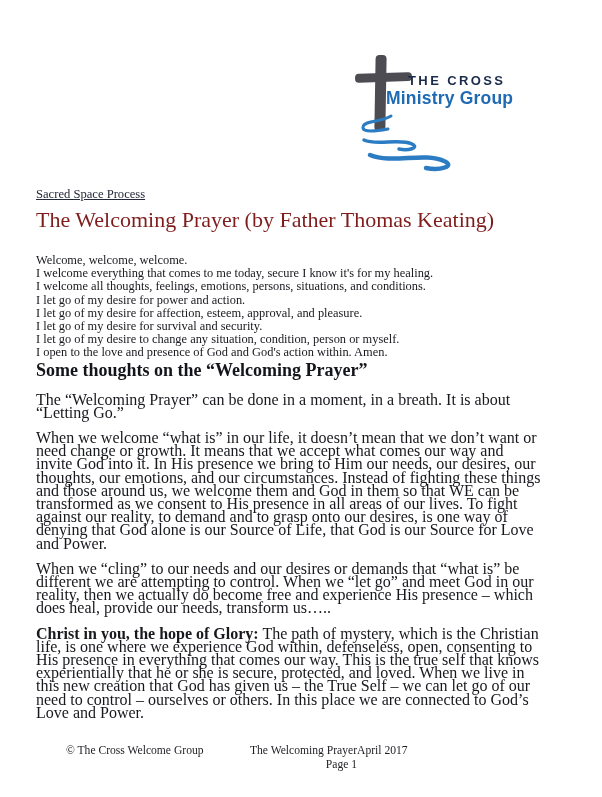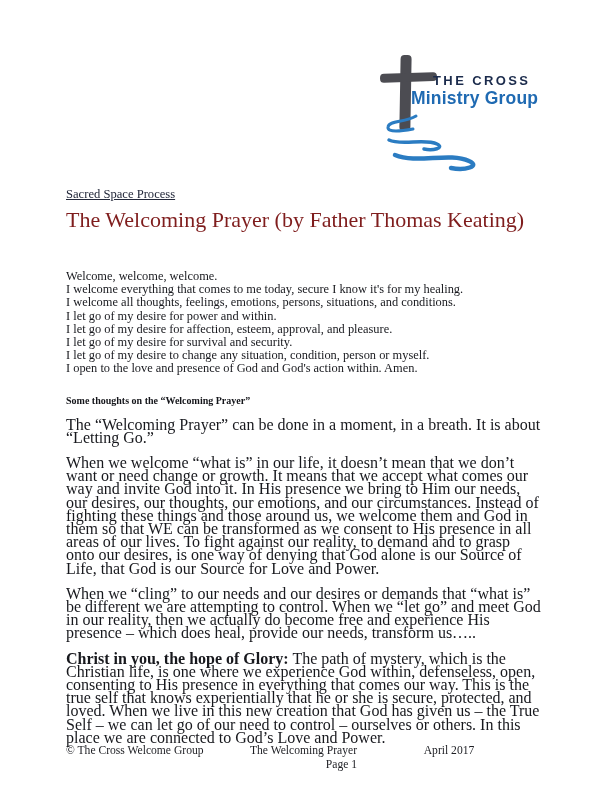--- a/index.html
+++ b/index.html
@@ -10,21 +10,21 @@
     background: #ffffff;
     font-family: "Liberation Serif", serif;
     color: #17181d;
     overflow: hidden;
   }
 
   
   .logo {
     position: absolute;
     top: 52px;
-    left: 369px;
+    left: 344px;
     width: 175px;
     height: 125px;
   }
   .logo svg { display: block; }
   .logo-line1 {
     font-family: "Liberation Sans", sans-serif;
     font-size: 13px;
     letter-spacing: 2.4px;
     fill: #1b2b4c;
     font-weight: bold;
@@ -34,44 +34,43 @@
     font-size: 17.5px;
     letter-spacing: 0.2px;
     fill: #1f6ab2;
     font-weight: bold;
   }
 
   
   .content {
     position: absolute;
     top: 0; left: 0; right: 0;
-    padding: 0 61px 0 66px;
+    padding: 0 61px 0 36px;
   }
   .kicker {
     margin-top: 187px;
     font-size: 12.6px;
     color: #23283a;
     text-decoration: underline;
   }
   .doc-title {
     margin-top: 5px;
     font-size: 22px;
     line-height: 26px;
     font-weight: normal;
     color: #7f1d1d;
   }
   .prayer {
-    margin-top: 37px;
+    margin-top: 21px;
     font-size: 12.4px;
     line-height: 13.2px;
   }
   .prayer div { white-space: nowrap; }
   .thoughts-heading {
-    margin-top: 19px;
-    font-size: 10px;
+    font-size: 18px;
     font-weight: bold;
     color: #14151a;
   }
   .para {
     margin: 12px 0 0 0;
     font-size: 16px;
     line-height: 13.2px;
   }
   .closing-lead {
     font-weight: bold;
@@ -84,21 +83,21 @@
     left: 66px;
     right: 61px;
     display: grid;
     grid-template-columns: 1fr auto 1fr;
     font-size: 11.6px;
     line-height: 14px;
     color: #1c1d22;
   }
   .footer-left  { text-align: left; }
   .footer-center { text-align: right; }
-  .footer-right { text-align: center; }
+  .footer-right { text-align: left; }
 </style>
 </head>
 <body>
 
 <div class="page">
 
   <div class="logo">
     <svg width="175" height="125" viewBox="0 0 175 125">
       <g fill="#4c4c52">
         <rect x="31" y="3" width="11" height="76" rx="4" transform="rotate(1 36 40)"></rect>
@@ -117,21 +116,21 @@
   <div class="content">
 
     <div class="kicker">Sacred Space Process</div>
 
     <h1 class="doc-title">The Welcoming Prayer (by Father Thomas Keating)</h1>
 
     <div class="prayer">
       <div>Welcome, welcome, welcome.</div>
       <div>I welcome everything that comes to me today, secure I know it's for my healing.</div>
       <div>I welcome all thoughts, feelings, emotions, persons, situations, and conditions.</div>
-      <div>I let go of my desire for power and within.</div>
+      <div>I let go of my desire for power and action.</div>
       <div>I let go of my desire for affection, esteem, approval, and pleasure.</div>
       <div>I let go of my desire for survival and security.</div>
       <div>I let go of my desire to change any situation, condition, person or myself.</div>
       <div>I open to the love and presence of God and God's action within. Amen.</div>
     </div>
 
     <div class="thoughts-heading">Some thoughts on the “Welcoming Prayer”</div>
 
     <p class="para">The “Welcoming Prayer” can be done in a moment, in a breath.  It is about “Letting Go.”</p>
     <p class="para">When we welcome “what is” in our life, it doesn’t mean that we don’t want or need change or growth.  It means that we accept what comes our way and invite God into it.  In His presence we bring to Him our needs, our desires, our thoughts, our emotions, and our circumstances.  Instead of fighting these things and those around us, we welcome them and God in them so that WE can be transformed as we consent to His presence in all areas of our lives.  To fight against our reality, to demand and to grasp onto our desires, is one way of denying that God alone is our Source of Life, that God is our Source for Love and Power.</p>

